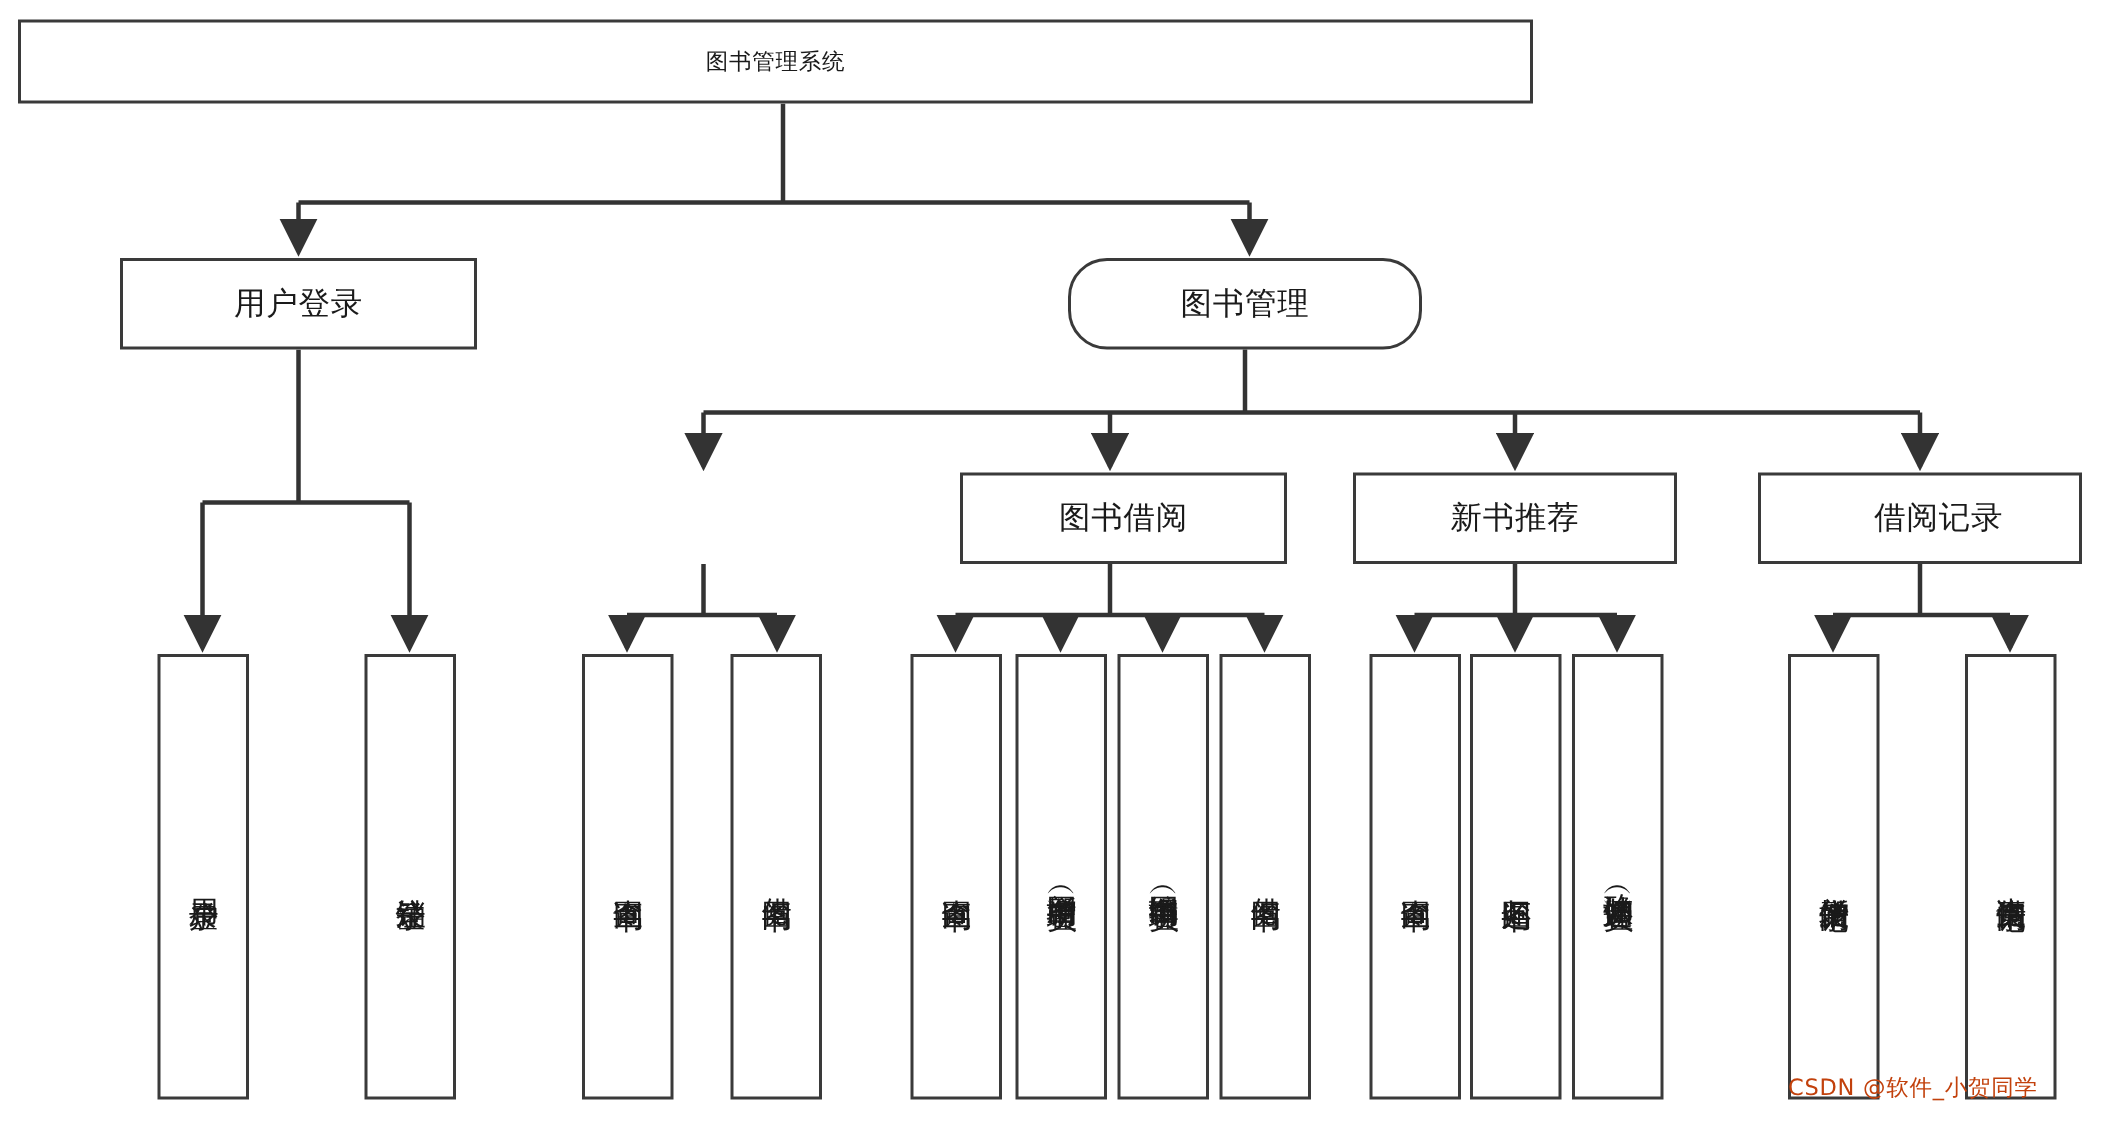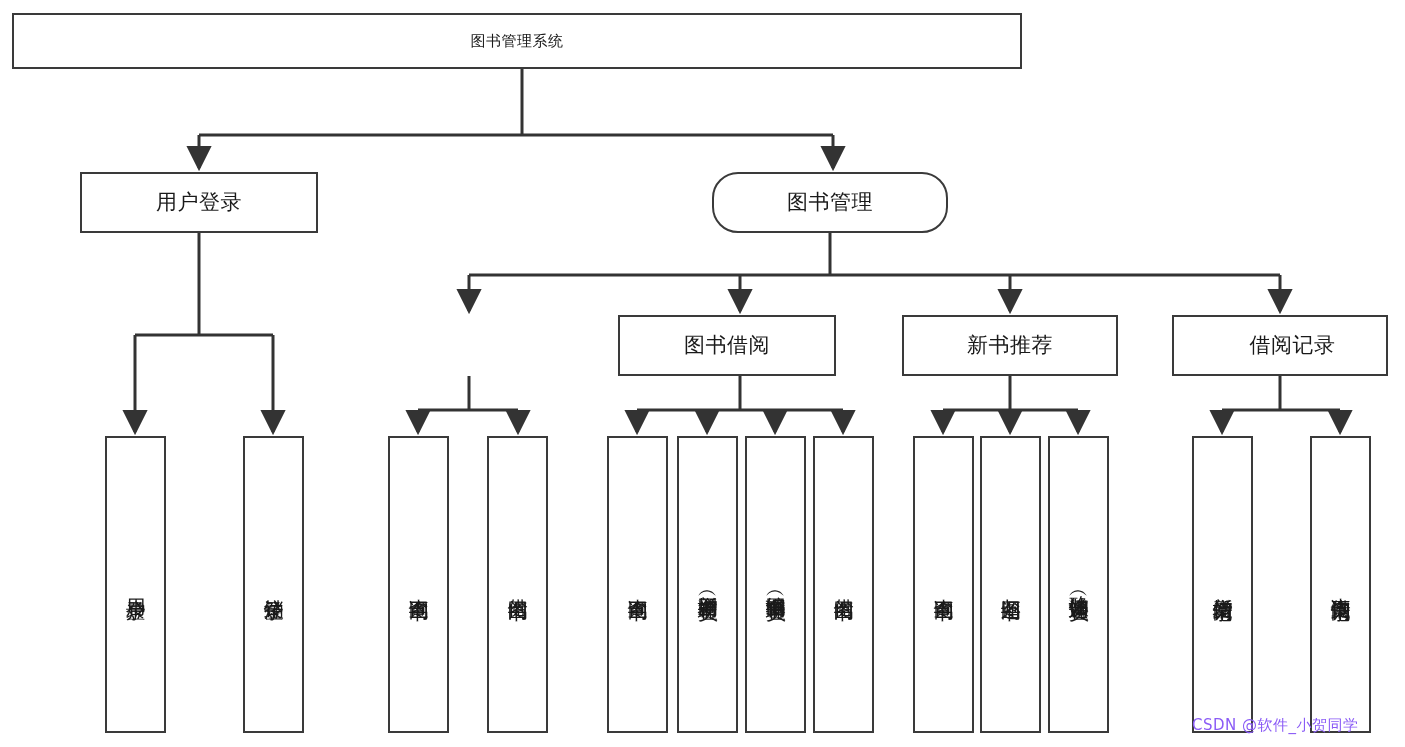--- a/index.html
+++ b/index.html
@@ -56,21 +56,21 @@
     white-space: nowrap;
   }
   .node-v > span {
     display: block;
     writing-mode: vertical-rl;
     text-orientation: upright;
   }
   .watermark {
     position: absolute;
     font-size: 15px;
-    color: #8b5cf6;
+    color: #c2410c;
     letter-spacing: 0.5px;
     white-space: nowrap;
     user-select: none;
   }
 </style>
 </head>
 <body>
 
 <div id="diagram-root">
 
@@ -125,21 +125,21 @@
     </g>
   </svg>
 
   <div class="node node-h node-root" id="node-root" style="left: 12px; top: 13px; width: 1010px; height: 56px;">图书管理系统</div>
 
   <div class="node node-h" id="node-user-login" style="left: 80px; top: 172px; width: 238px; height: 61px;">用户登录</div>
 
   <div class="node node-h" id="node-book-manage" style="left: 712px; top: 172px; width: 236px; height: 61px; border-radius: 26px;">图书管理</div>
 
 
-  <div class="node node-h" id="node-book-borrow" style="left: 618px; top: 315px; width: 218px; height: 61px;">图书借阅</div>
+  <div class="node node-h" id="node-book-borrow" style="left: 640px; top: 315px; width: 218px; height: 61px;">图书借阅</div>
 
   <div class="node node-h" id="node-current-borrow" style="left: 902px; top: 315px; width: 216px; height: 61px;">新书推荐</div>
 
   <div class="node node-h" id="node-borrow-record" style="left: 1172px; top: 315px; width: 216px; height: 61px; padding-left: 25px;">借阅记录</div>
 
   <div id="leaf-container">
       <div class="node node-v" style="left: 105px; top: 436px; width: 61px; height: 297px;">
         <span>用户登录</span>
       </div>
       <div class="node node-v" style="left: 243px; top: 436px; width: 61px; height: 297px;">

